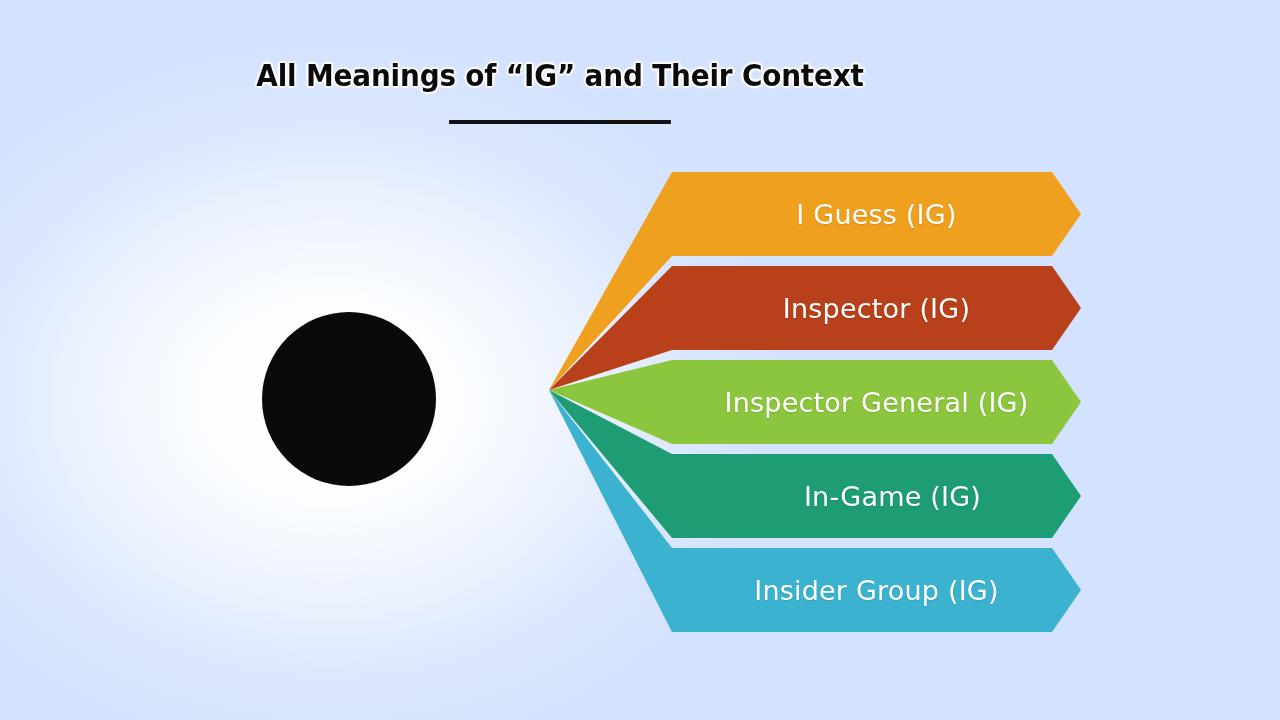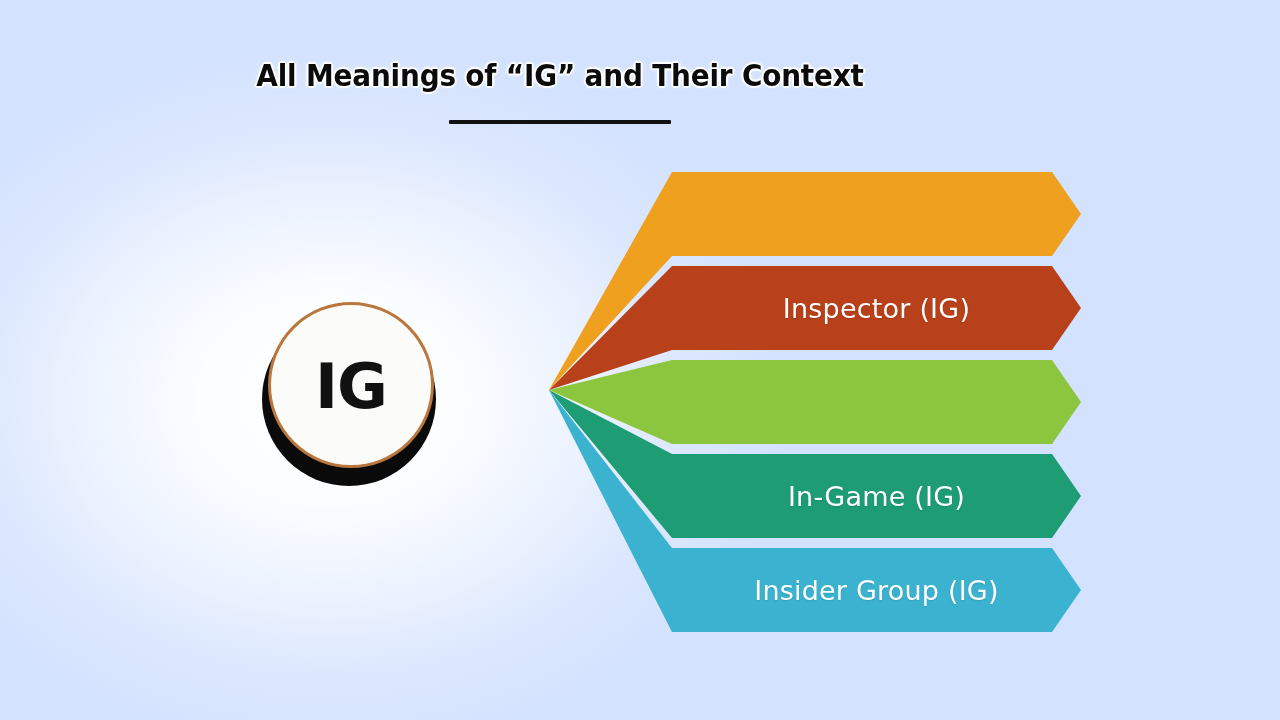--- a/index.html
+++ b/index.html
@@ -136,33 +136,32 @@
 
 <div id="stage">
 
   <div id="title-block">
     <div id="page-title">All Meanings of “IG” and Their Context</div>
     <div id="title-divider"></div>
   </div>
 
   <div id="ig-badge">
     <div id="ig-badge-shadow"></div>
-    <div id="ig-badge-circle">
-      <span id="ig-badge-text">IG</span>
-    </div>
   </div>
 
   <div id="banner-group">
     <svg id="banner-svg" width="1280" height="720" viewBox="0 0 1280 720">
       <g id="banner-shapes-g">
           <polygon points="549,390 672,548 1052,548 1081,590 1052,632 672,632" fill="#3bb3d0"></polygon>
           <polygon points="549,390 672,454 1052,454 1081,496 1052,538 672,538" fill="#1e9d74"></polygon>
           <polygon points="549,390 672,360 1052,360 1081,402 1052,444 672,444" fill="#8cc63e"></polygon>
           <polygon points="549,390 672,266 1052,266 1081,308 1052,350 672,350" fill="#b8401a"></polygon>
           <polygon points="549,390 672,172 1052,172 1081,214 1052,256 672,256" fill="#efa01e"></polygon>
         </g>
     </svg>
+  <div class="banner-label" style="left: 672px; top: 172px; width: 409px; color: rgb(255, 255, 255);">I Guess (IG)</div>
       <div class="banner-label" style="left: 672px; top: 266px; width: 409px; color: rgb(255, 255, 255);">Inspector (IG)</div>
-      <div class="banner-label" style="left: 672px; top: 454px; width: 409px; color: rgb(255, 255, 255); text-align: right;">In-Game (IG)</div>
+      <div class="banner-label" style="left: 672px; top: 360px; width: 409px; color: rgb(255, 255, 255);">Inspector General (IG)</div>
+      <div class="banner-label" style="left: 688px; top: 454px; width: 409px; color: rgb(255, 255, 255); text-align: right;">In-Game (IG)</div>
       <div class="banner-label" style="left: 672px; top: 548px; width: 409px; color: rgb(255, 255, 255); text-align: right;">Insider Group (IG)</div>
     </div>
 
 </div>
 
 </body></html>

